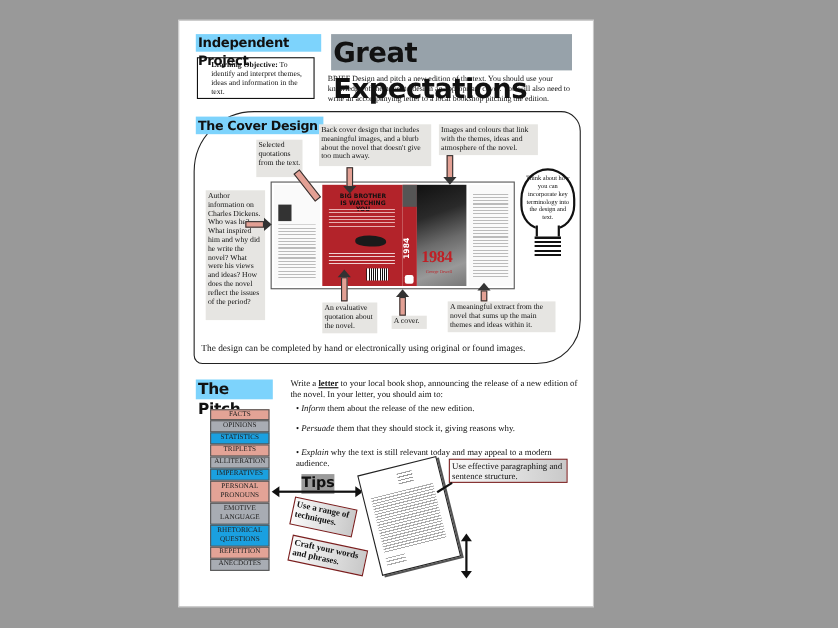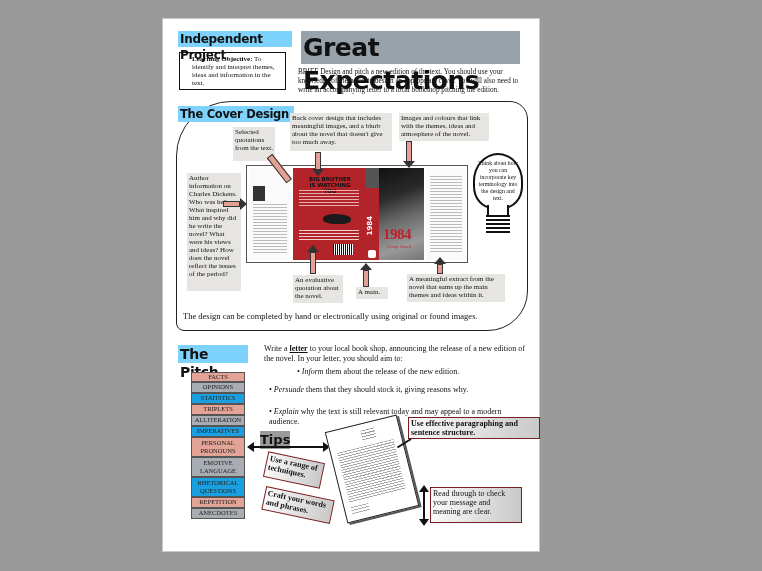--- a/index.html
+++ b/index.html
@@ -34,21 +34,21 @@
 
   <div class="abs" style="left:13px;top:82px;width:352px;height:230px;border:1px solid #222;border-radius:55px 18px 40px 8px;box-sizing:border-box;"></div>
 
   <div class="abs hdr" style="left:15px;top:87px;width:116px;height:16px;font-size:11.5px;line-height:16px;padding-left:2px;box-sizing:border-box;">The Cover Design</div>
 
   <div class="abs note serif" style="left:70px;top:108px;width:42px;height:34px;">Selected quotations from the text.</div>
   <div class="abs note serif" style="left:127px;top:94px;width:102px;height:38px;">Back cover design that includes meaningful images, and a blurb about the novel that doesn't give too much away.</div>
   <div class="abs note serif" style="left:236px;top:94px;width:90px;height:28px;">Images and colours that link with the themes, ideas and atmosphere of the novel.</div>
   <div class="abs note serif" style="left:24px;top:154px;width:54px;height:118px;">Author information on Charles Dickens. Who was he? What inspired him and why did he write the novel? What were his views and ideas? How does the novel reflect the issues of the period?</div>
   <div class="abs note serif" style="left:130px;top:256px;width:50px;height:28px;">An evaluative quotation about the novel.</div>
-  <div class="abs note serif" style="left:193px;top:268px;width:32px;height:12px;">A main.</div>
+  <div class="abs note serif" style="left:193px;top:268px;width:32px;height:12px;">A cover.</div>
   <div class="abs note serif" style="left:244px;top:255px;width:98px;height:28px;">A meaningful extract from the novel that sums up the main themes and ideas within it.</div>
 
   <div class="abs" style="left:83px;top:146px;width:222px;height:98px;border:1px solid #555;background:#fff;box-sizing:border-box;">
 
     <div class="abs" style="left:2px;top:2px;width:42px;height:92px;background:#fafafa;">
       <div class="abs" style="left:4px;top:18px;width:12px;height:15px;background:#333;"></div>
       <div class="abs" style="left:4px;top:36px;width:34px;height:50px;background:repeating-linear-gradient(#bbb 0 1px,transparent 1px 3px);"></div>
     </div>
 
     <div class="abs" style="left:46px;top:2px;width:73px;height:92px;background:#b3232a;">
@@ -98,52 +98,51 @@
 
   <div class="abs serif" style="left:20px;top:292px;width:340px;font-size:8.5px;line-height:10px;">The design can be completed by hand or electronically using original or found images.</div>
 
   <div class="abs hdr" style="left:15px;top:326px;width:70px;height:18px;font-size:14px;line-height:18px;padding-left:2px;box-sizing:border-box;">The Pitch</div>
 
   <div class="abs serif" style="left:101px;top:325px;width:262px;font-size:8px;line-height:10px;">
     <span>Write a </span><u><b>letter</b></u><span> to your local book shop, announcing the release of a new edition of the novel. In your letter, you should aim to:</span>
   </div>
 
   <div class="abs serif" style="left:106px;top:348px;width:258px;font-size:8px;line-height:10px;">
-    <div style="margin-bottom:8px;margin-left:28px;">• <i>Inform</i><span> them about the release of the new edition.</span></div>
+    <div style="margin-bottom:8px;">• <i>Inform</i><span> them about the release of the new edition.</span></div>
     <div style="margin-bottom:12px;">• <i>Persuade</i><span> them that they should stock it, giving reasons why.</span></div>
     <div>• <i>Explain</i><span> why the text is still relevant today and may appeal to a modern audience.</span></div>
   </div>
 
   <div class="tech" style="top:353px;height:10px;background:#e3a396;">FACTS</div>
   <div class="tech" style="top:363px;height:11px;background:#a8acb3;">OPINIONS</div>
   <div class="tech" style="top:374px;height:11px;background:#1aa0e0;">STATISTICS</div>
   <div class="tech" style="top:385px;height:11px;background:#e3a396;">TRIPLETS</div>
   <div class="tech" style="top:396px;height:11px;background:#a8acb3;">ALLITERATION</div>
   <div class="tech" style="top:407px;height:11px;background:#1aa0e0;">IMPERATIVES</div>
   <div class="tech" style="top:418px;height:20px;background:#e3a396;padding-top:1px;">PERSONAL PRONOUNS</div>
   <div class="tech" style="top:438px;height:20px;background:#a8acb3;padding-top:1px;">EMOTIVE LANGUAGE</div>
   <div class="tech" style="top:458px;height:20px;background:#1aa0e0;padding-top:1px;">RHETORICAL QUESTIONS</div>
   <div class="tech" style="top:478px;height:11px;background:#e3a396;">REPETITION</div>
   <div class="tech" style="top:489px;height:11px;background:#a8acb3;">ANECDOTES</div>
 
-  <div class="abs" style="left:97px;top:412px;width:30px;height:18px;background:#9a9a9a;font-family:'DejaVu Sans',sans-serif;font-weight:bold;font-size:13px;line-height:18px;color:#111;text-align:center;">Tips</div>
+  <div class="abs" style="left:111px;top:412px;width:30px;height:18px;background:#9a9a9a;font-family:'DejaVu Sans',sans-serif;font-weight:bold;font-size:13px;line-height:18px;color:#111;text-align:center;">Tips</div>
 
   <div class="abs" style="left:88px;top:427px;width:74px;height:2px;background:#111;"></div>
   <div class="abs" style="left:84px;top:423px;width:0;height:0;border-top:5px solid transparent;border-bottom:5px solid transparent;border-right:7px solid #111;"></div>
   <div class="abs" style="left:160px;top:423px;width:0;height:0;border-top:5px solid transparent;border-bottom:5px solid transparent;border-left:7px solid #111;"></div>
 
   <div class="tipbox" style="left:102px;top:438px;width:58px;height:26px;transform:rotate(12deg);">Use a range of techniques.</div>
   <div class="tipbox" style="left:100px;top:474px;width:70px;height:24px;transform:rotate(12deg);">Craft your words and phrases.</div>
 
   <div class="abs" style="left:172px;top:403px;width:72px;height:92px;background:#fff;border:1.5px solid #222;transform:rotate(-14deg);box-shadow:2px 2px 0 #555;">
     <div class="abs" style="left:34px;top:6px;width:14px;height:10px;background:repeating-linear-gradient(#999 0 1px,transparent 1px 3px);"></div>
     <div class="abs" style="left:6px;top:22px;width:58px;height:52px;background:repeating-linear-gradient(#aaa 0 1px,transparent 1px 2.5px);"></div>
     <div class="abs" style="left:6px;top:78px;width:18px;height:8px;background:repeating-linear-gradient(#aaa 0 1px,transparent 1px 3px);"></div>
   </div>
 
-  <div class="tipbox" style="left:245px;top:398px;width:132px;height:22px;font-weight:bold;">Use effective paragraphing and sentence structure.</div>
+  <div class="tipbox" style="left:245px;top:398px;width:108px;height:22px;font-weight:normal;">Use effective paragraphing and sentence structure.</div>
   <div class="abs" style="left:232px;top:419px;width:16px;height:2px;background:#111;transform:rotate(-32deg);transform-origin:right;"></div>
-  <div class="tipbox" style="left:267px;top:468px;width:92px;height:36px;font-weight:normal;">Read through to check your message and meaning are clear.</div>
 
   <div class="abs" style="left:260px;top:472px;width:2px;height:30px;background:#111;"></div>
   <div class="abs" style="left:256px;top:466px;width:0;height:0;border-left:5px solid transparent;border-right:5px solid transparent;border-bottom:7px solid #111;"></div>
   <div class="abs" style="left:256px;top:500px;width:0;height:0;border-left:5px solid transparent;border-right:5px solid transparent;border-top:7px solid #111;"></div>
 </div>
 
 </body></html>

